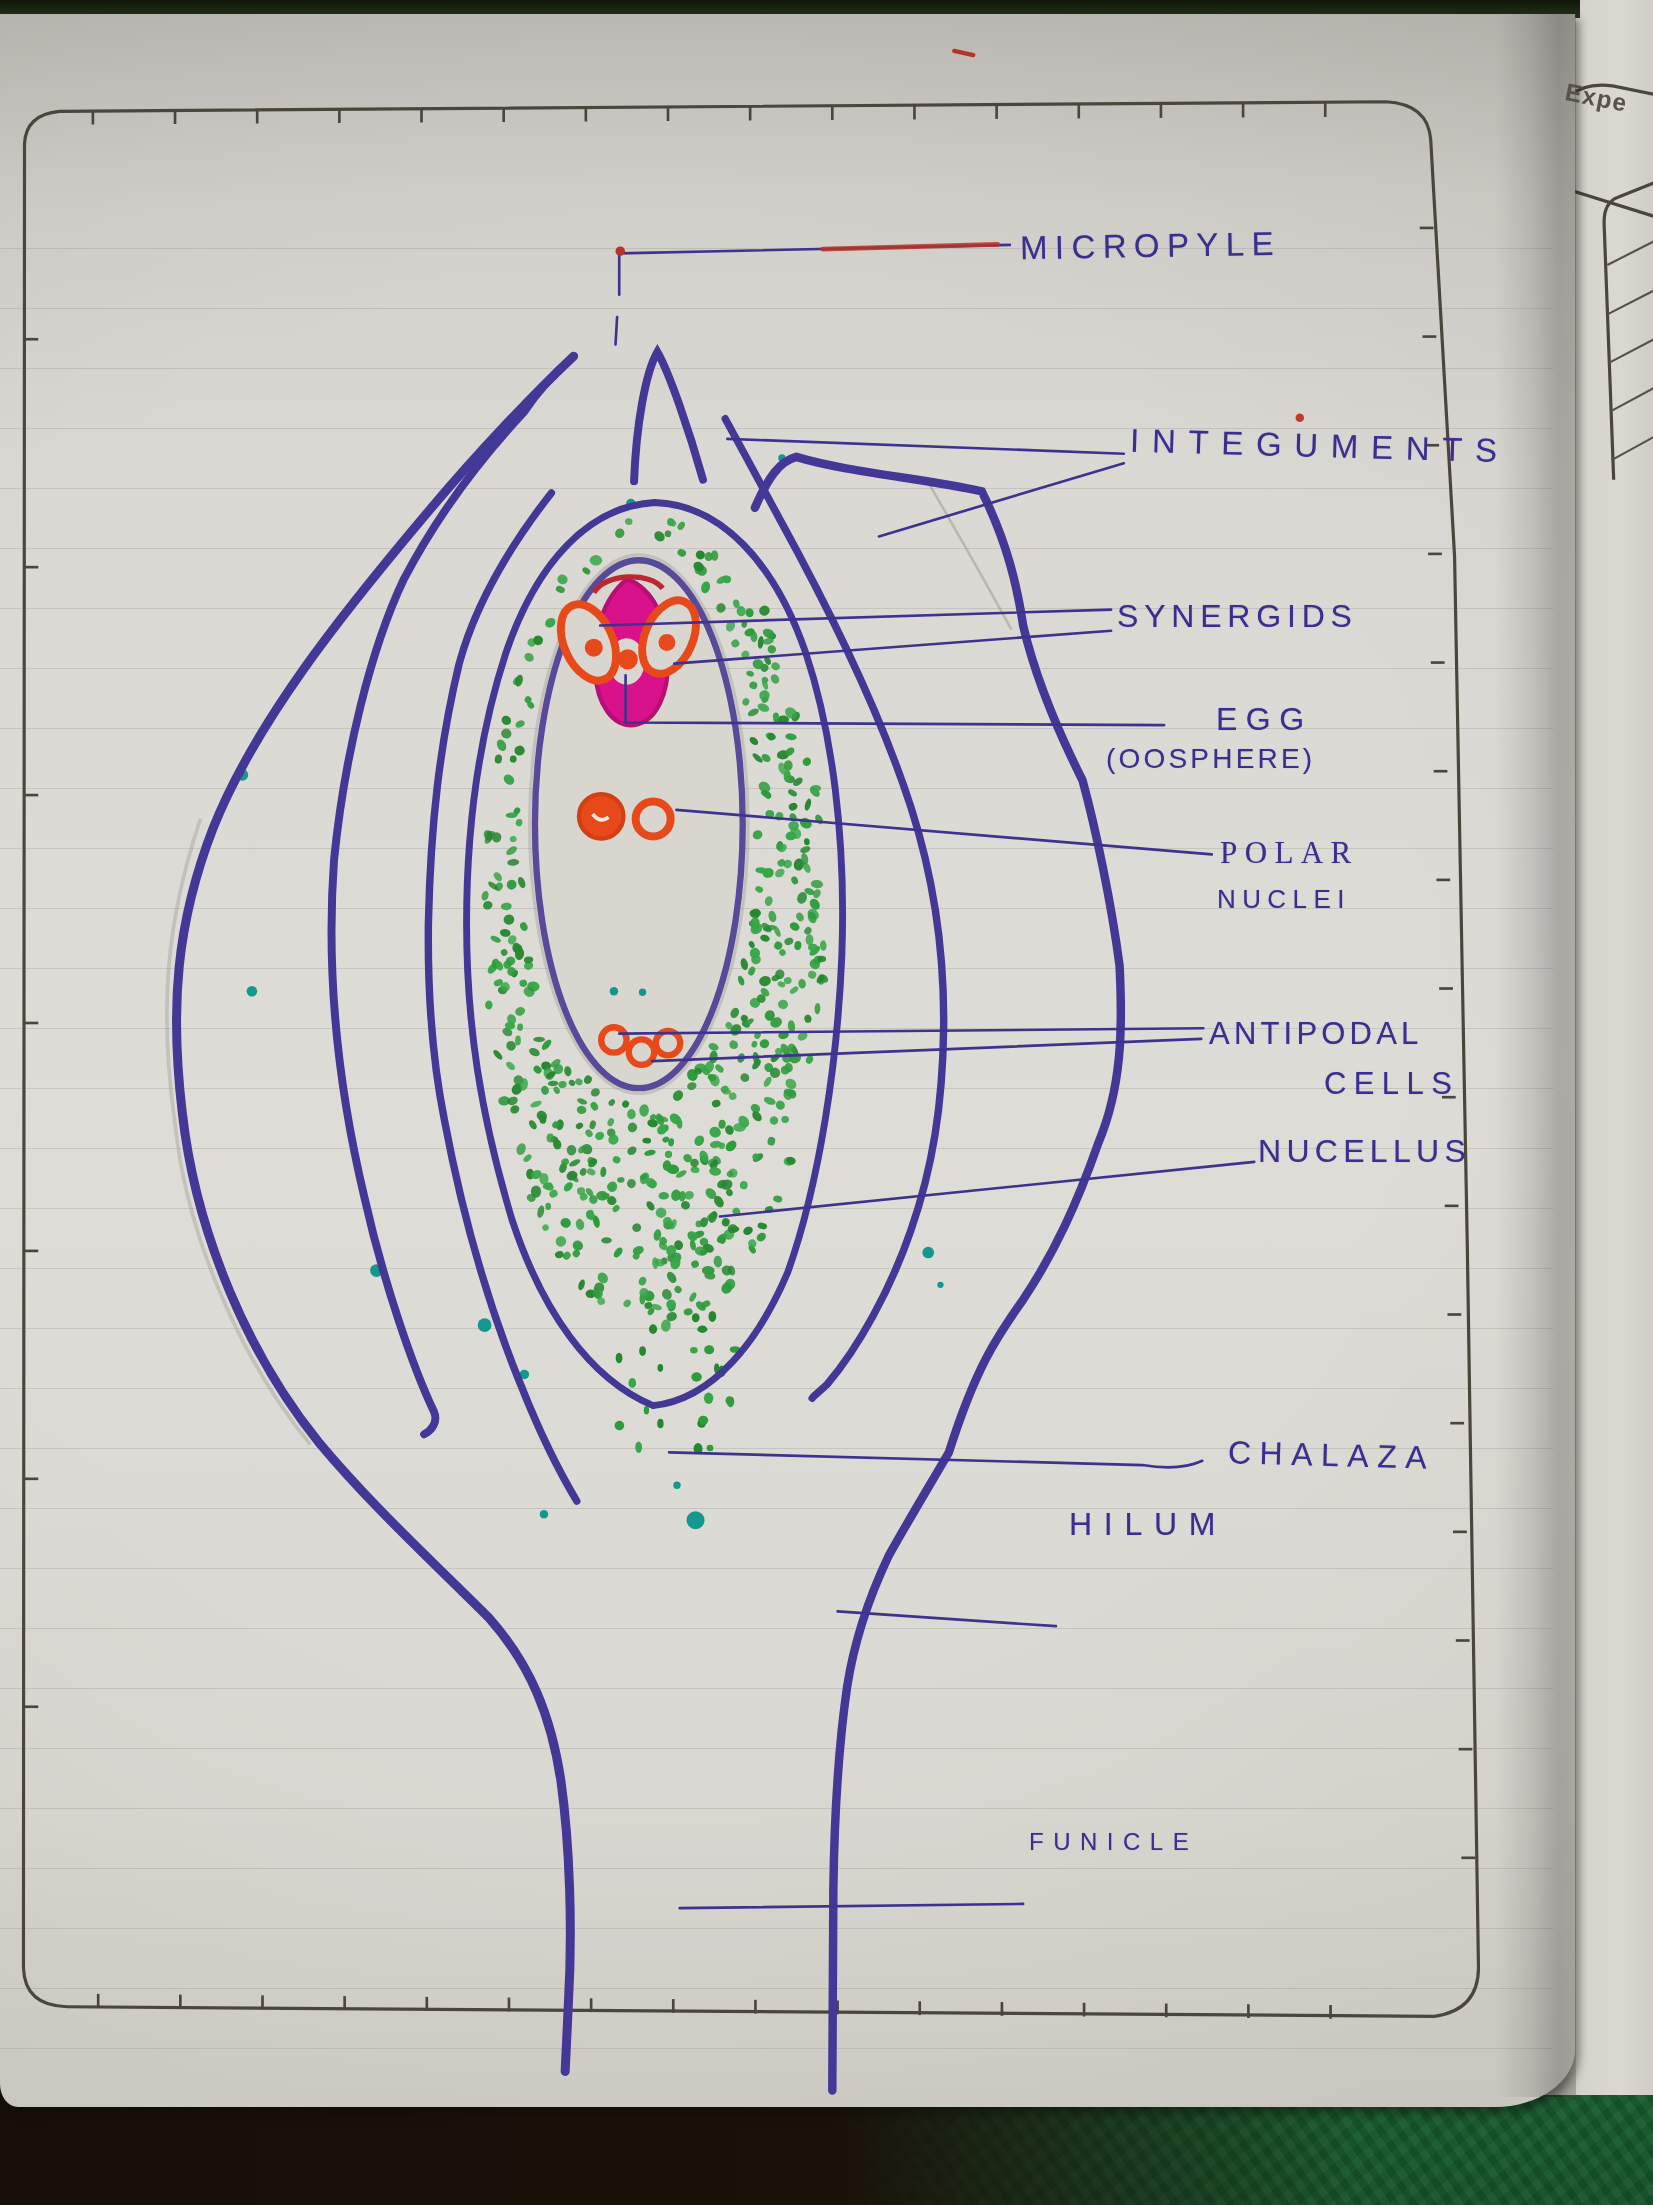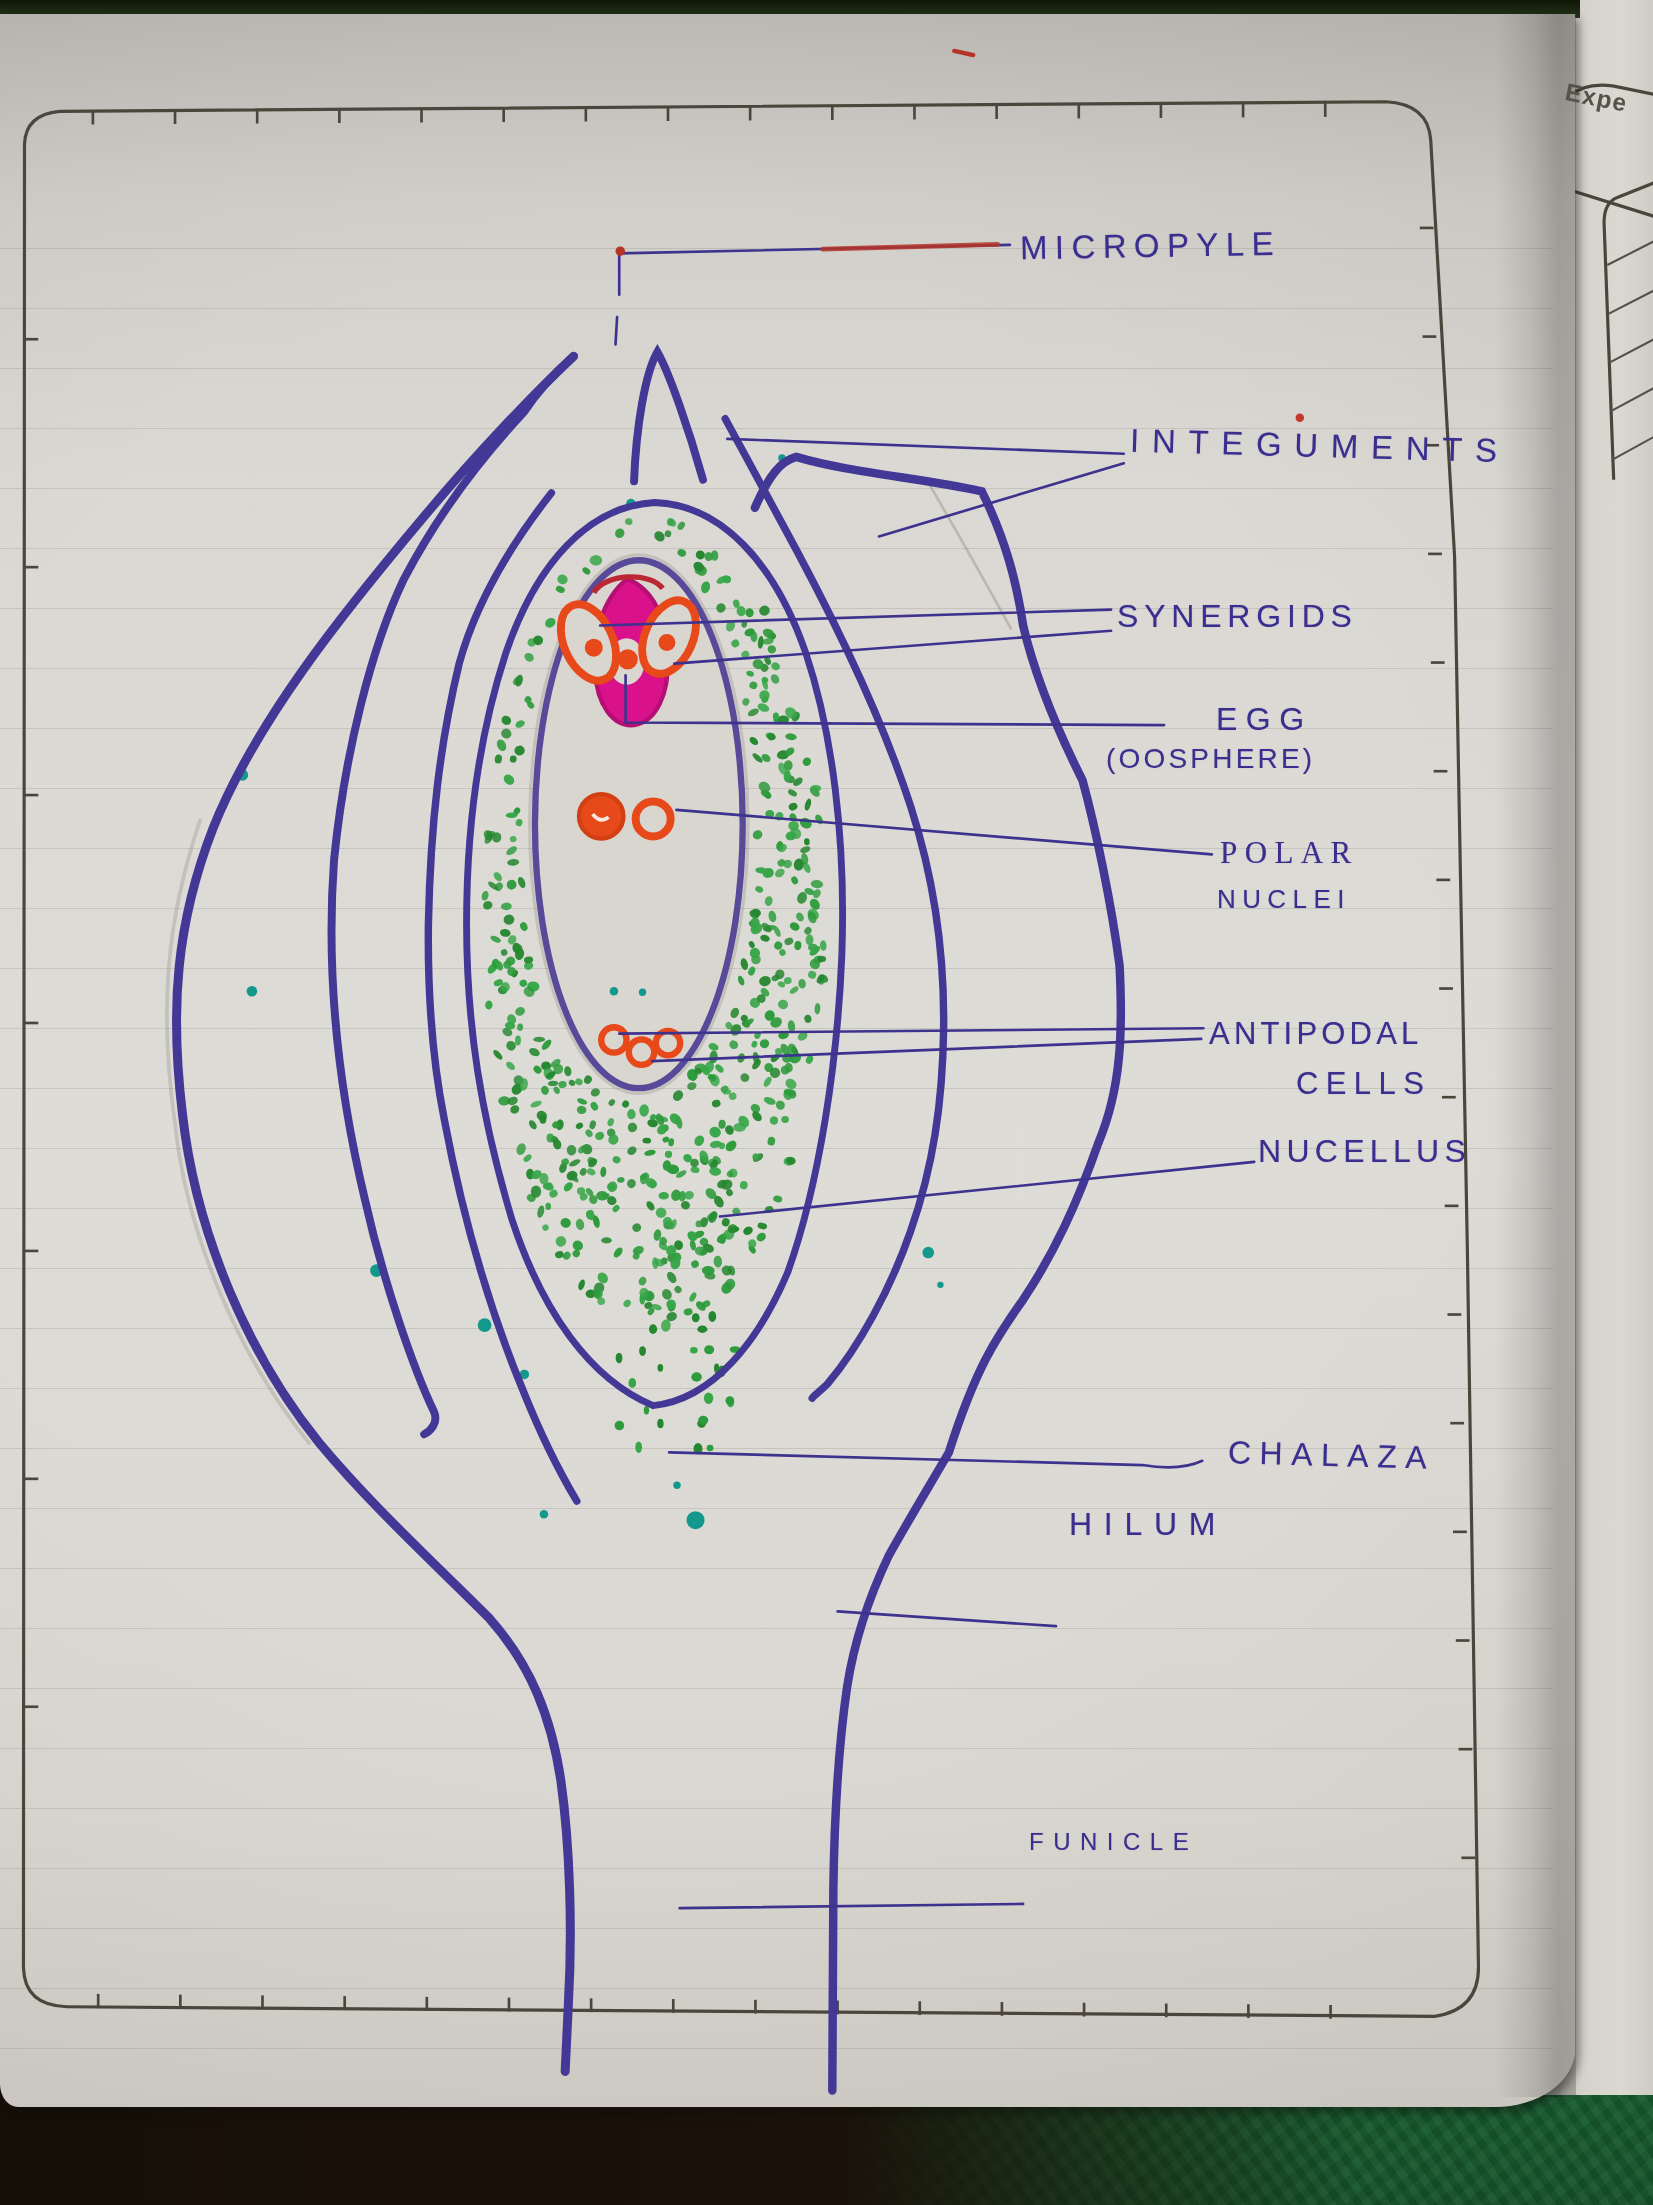--- a/index.html
+++ b/index.html
@@ -774,20 +774,20 @@
   </svg>
 
   <span class="lbl" style="left:1020px;top:227px;font-size:33px;letter-spacing:7.4px;transform:rotate(-1deg);">MICROPYLE</span>
   <span class="lbl" style="left:1130px;top:427px;font-size:33px;letter-spacing:12.7px;transform:rotate(1.6deg);">INTEGUMENTS</span>
   <span class="lbl" style="left:1117px;top:598px;font-size:32px;letter-spacing:5.8px;">SYNERGIDS</span>
   <span class="lbl" style="left:1176px;top:701px;font-size:32px;letter-spacing:8.5px;margin-left:40px;">EGG</span>
   <span class="lbl" style="left:1106px;top:743px;font-size:28px;letter-spacing:3.2px;">(OOSPHERE)</span>
   <span class="lbl" style="left:1220px;top:835px;font-size:31px;letter-spacing:7.4px;font-family:Liberation Serif, serif;">POLAR</span>
   <span class="lbl" style="left:1217px;top:884px;font-size:26px;letter-spacing:6.4px;">NUCLEI</span>
   <span class="lbl" style="left:1209px;top:1016px;font-size:31px;letter-spacing:4.2px;">ANTIPODAL</span>
-  <span class="lbl" style="left:1296px;top:1066px;font-size:31px;letter-spacing:7.4px;">CELLS</span>
+  <span class="lbl" style="left:1324px;top:1066px;font-size:31px;letter-spacing:7.4px;">CELLS</span>
   <span class="lbl" style="left:1258px;top:1133px;font-size:32px;letter-spacing:5.3px;">NUCELLUS</span>
   <span class="lbl" style="left:1228px;top:1437px;font-size:32px;letter-spacing:8.5px;transform:rotate(1.5deg);">CHALAZA</span>
   <span class="lbl" style="left:1069px;top:1506px;font-size:32px;letter-spacing:11.7px;">HILUM</span>
   <span class="lbl" style="left:1029px;top:1828px;font-size:24px;letter-spacing:9.5px;">FUNICLE</span>
   <span id="expe-text">Expe</span>
 </div>
 
 
 </body></html>

